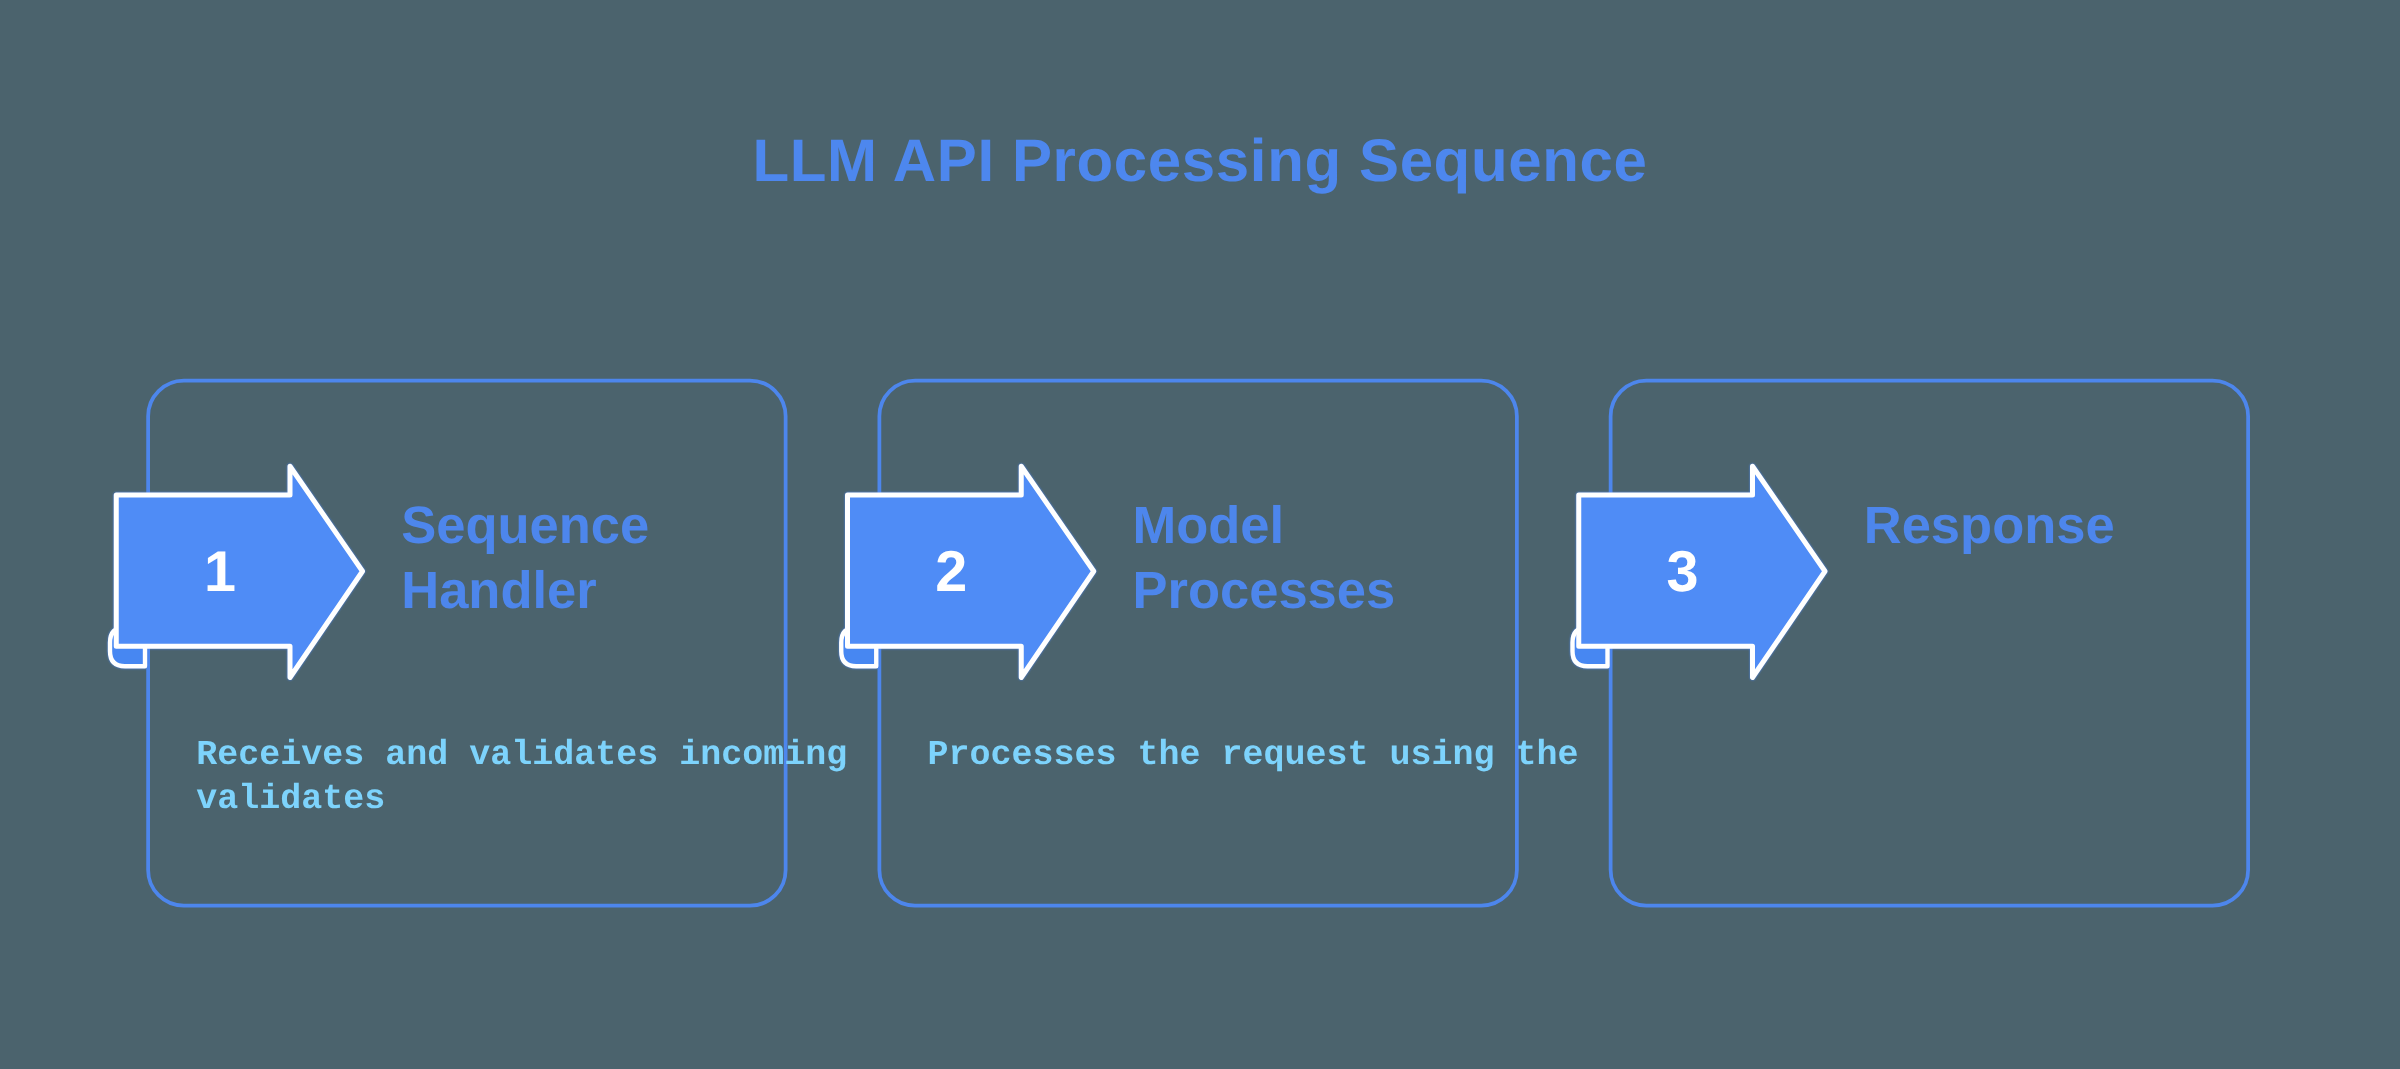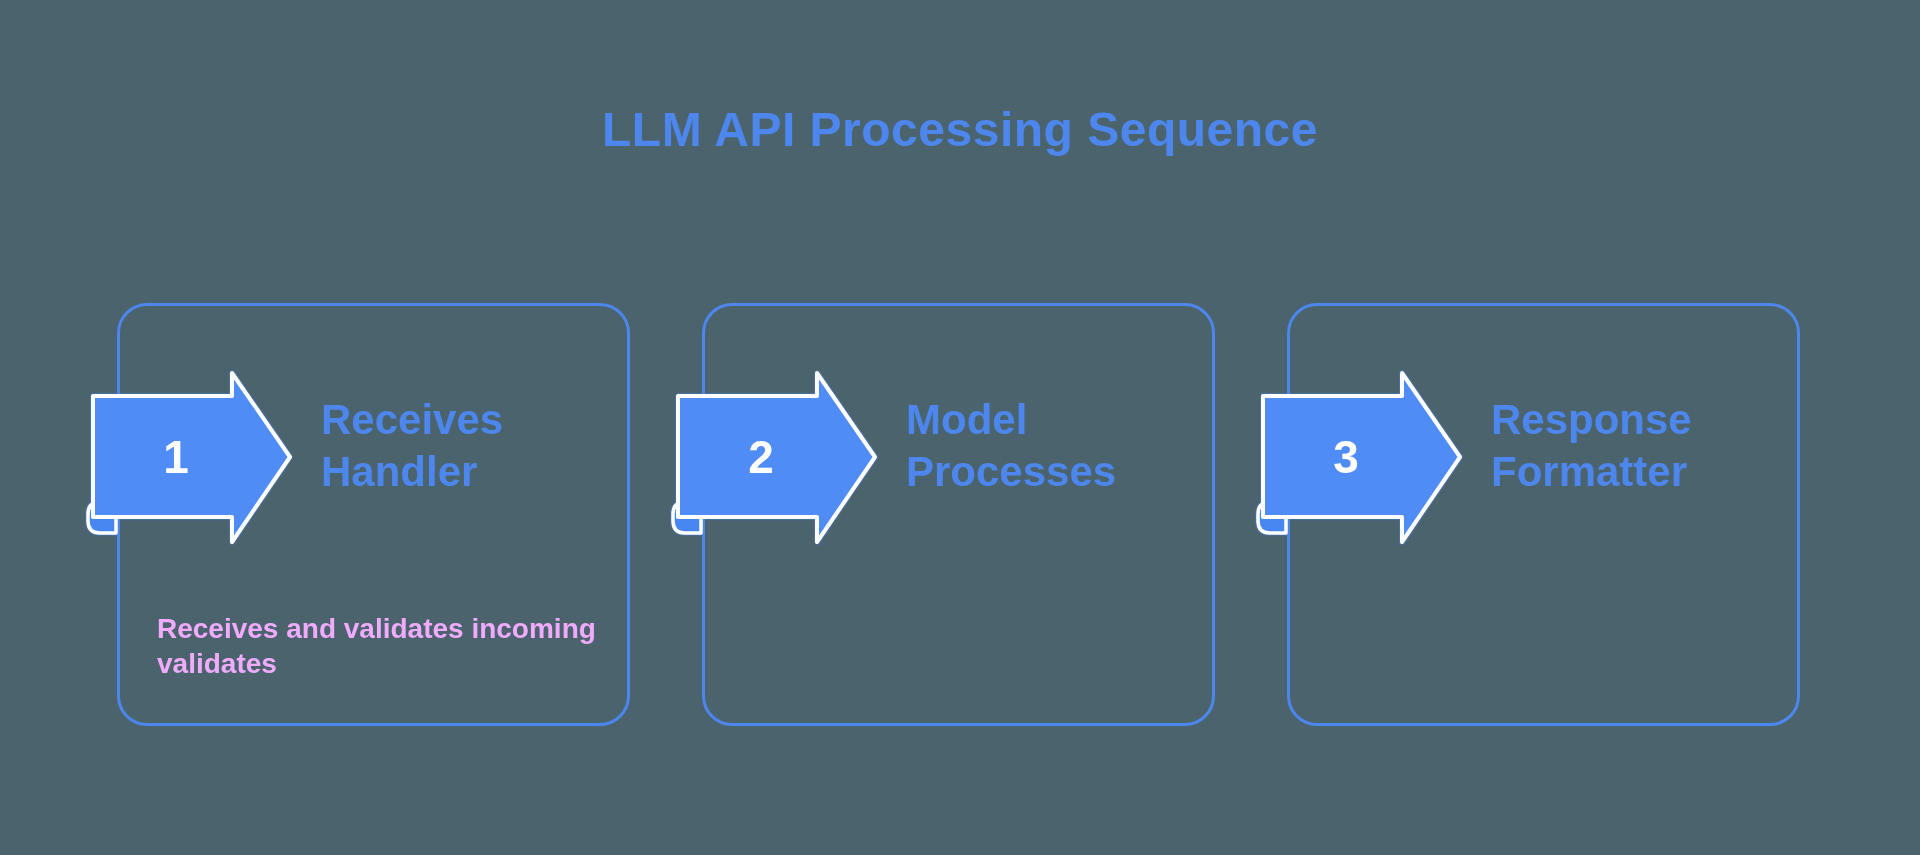--- a/index.html
+++ b/index.html
@@ -44,42 +44,42 @@
     font-size:46px;font-weight:700;
     text-anchor:middle;dominant-baseline:central;
   }
 
   .step-title{
     position:absolute;left:201px;top:88px;
     font-size:42px;font-weight:700;line-height:52px;
     color:#4d86ec;white-space:nowrap;
   }
   .step-desc{
-    position:absolute;left:37px;top:305px;
+    position:absolute;left:37px;top:281px;
     font-size:28px;font-weight:700;line-height:35px;
-    color:#f0abfc;white-space:nowrap;
+    color:#7dd3fc;white-space:nowrap;font-family:Liberation Mono, monospace;
   }
 </style>
 </head>
 <body>
 
 <div class="stage">
 
   <div class="diagram-title">LLM API Processing Sequence</div>
 
   <div class="step-card s1">
     <div class="arrow-wrap">
       <svg width="208" height="174" viewBox="0 0 208 174" aria-hidden="true">
         <path class="fold-shape" d="M29,131 L13,131 Q1,131 1,143 L1,150 Q1,162 13,162 L29,162 Z"></path>
         <path class="arrow-shape" d="M6,25 L145,25 L145,2 L203,86 L145,171 L145,146 L6,146 Z"></path>
         <text class="arrow-num" x="89" y="86">1</text>
       </svg>
     </div>
     <div class="step-title">
-      <div>Receives</div>
+      <div>Sequence</div>
       <div>Handler</div>
     </div>
     <div class="step-desc">
       <div>Receives and validates incoming</div>
       <div>validates</div>
     </div>
   </div>
 
   <div class="step-card s2">
     <div class="arrow-wrap">
@@ -87,30 +87,30 @@
         <path class="fold-shape" d="M29,131 L13,131 Q1,131 1,143 L1,150 Q1,162 13,162 L29,162 Z"></path>
         <path class="arrow-shape" d="M6,25 L145,25 L145,2 L203,86 L145,171 L145,146 L6,146 Z"></path>
         <text class="arrow-num" x="89" y="86">2</text>
       </svg>
     </div>
     <div class="step-title">
       <div>Model</div>
       <div>Processes</div>
     </div>
     <div class="step-desc">
+      <div>Processes the request using the</div>
     </div>
   </div>
 
   <div class="step-card s3">
     <div class="arrow-wrap">
       <svg width="208" height="174" viewBox="0 0 208 174" aria-hidden="true">
         <path class="fold-shape" d="M29,131 L13,131 Q1,131 1,143 L1,150 Q1,162 13,162 L29,162 Z"></path>
         <path class="arrow-shape" d="M6,25 L145,25 L145,2 L203,86 L145,171 L145,146 L6,146 Z"></path>
         <text class="arrow-num" x="89" y="86">3</text>
       </svg>
     </div>
     <div class="step-title">
       <div>Response</div>
-      <div>Formatter</div>
     </div>
   </div>
 
 </div>
 
 </body></html>

